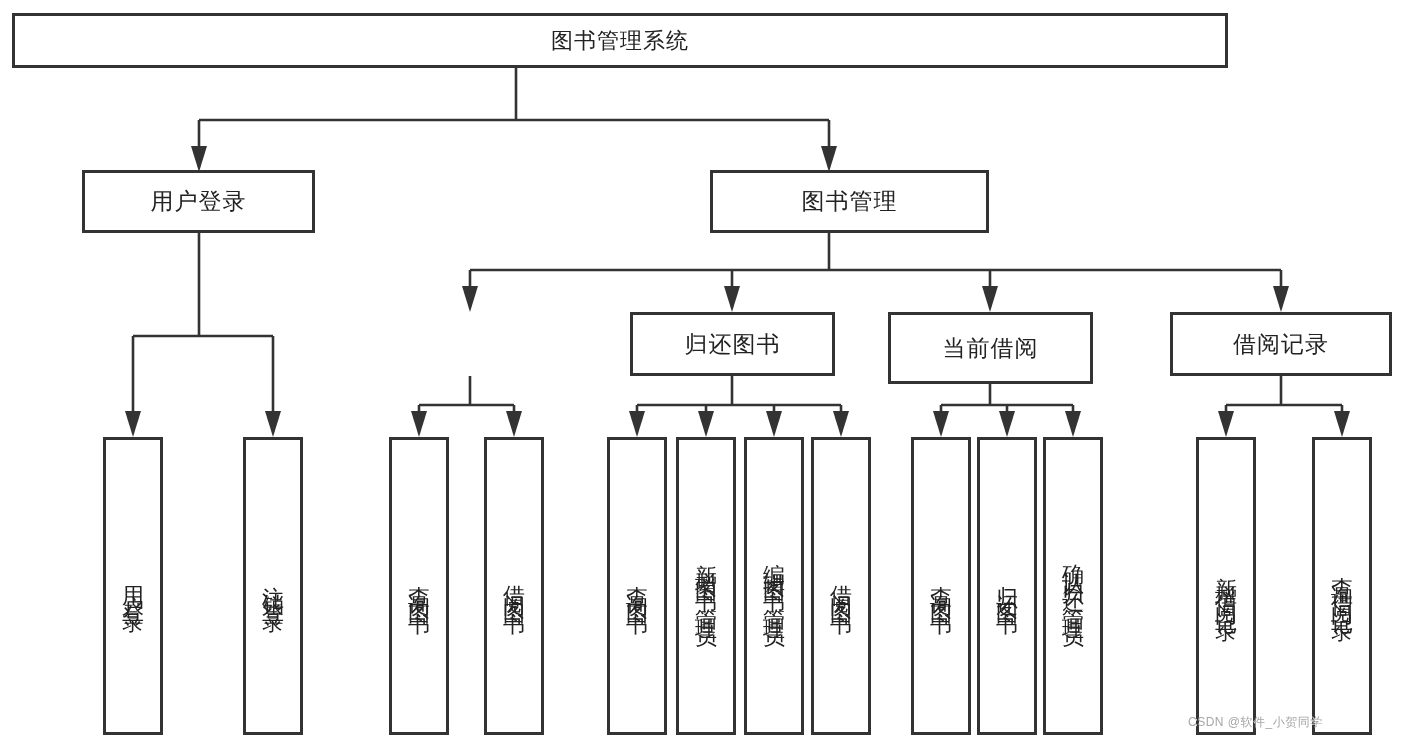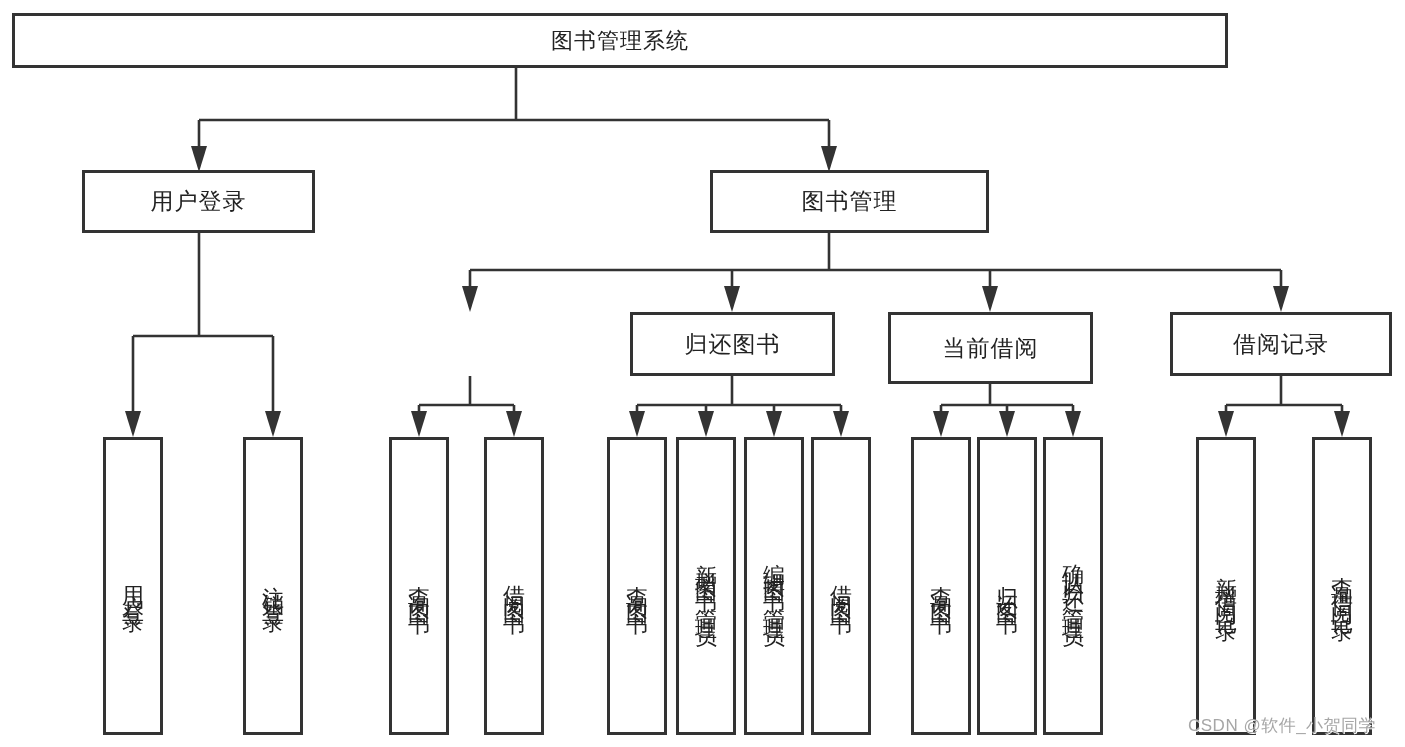--- a/index.html
+++ b/index.html
@@ -45,21 +45,21 @@
     text-orientation: mixed;
     font-size: 22px;
     letter-spacing: 9px;
     line-height: 1;
     padding: 6px 0;
   }
   .watermark {
     position: absolute;
     left: 1188px;
     top: 714px;
-    font-size: 17px;
+    font-size: 12px;
     color: #a6a6a6;
     letter-spacing: 0.5px;
     white-space: nowrap;
     text-shadow: 1px 1px 0 #ffffff;
     z-index: 5;
   }
 </style>
 </head>
 <body>
 

